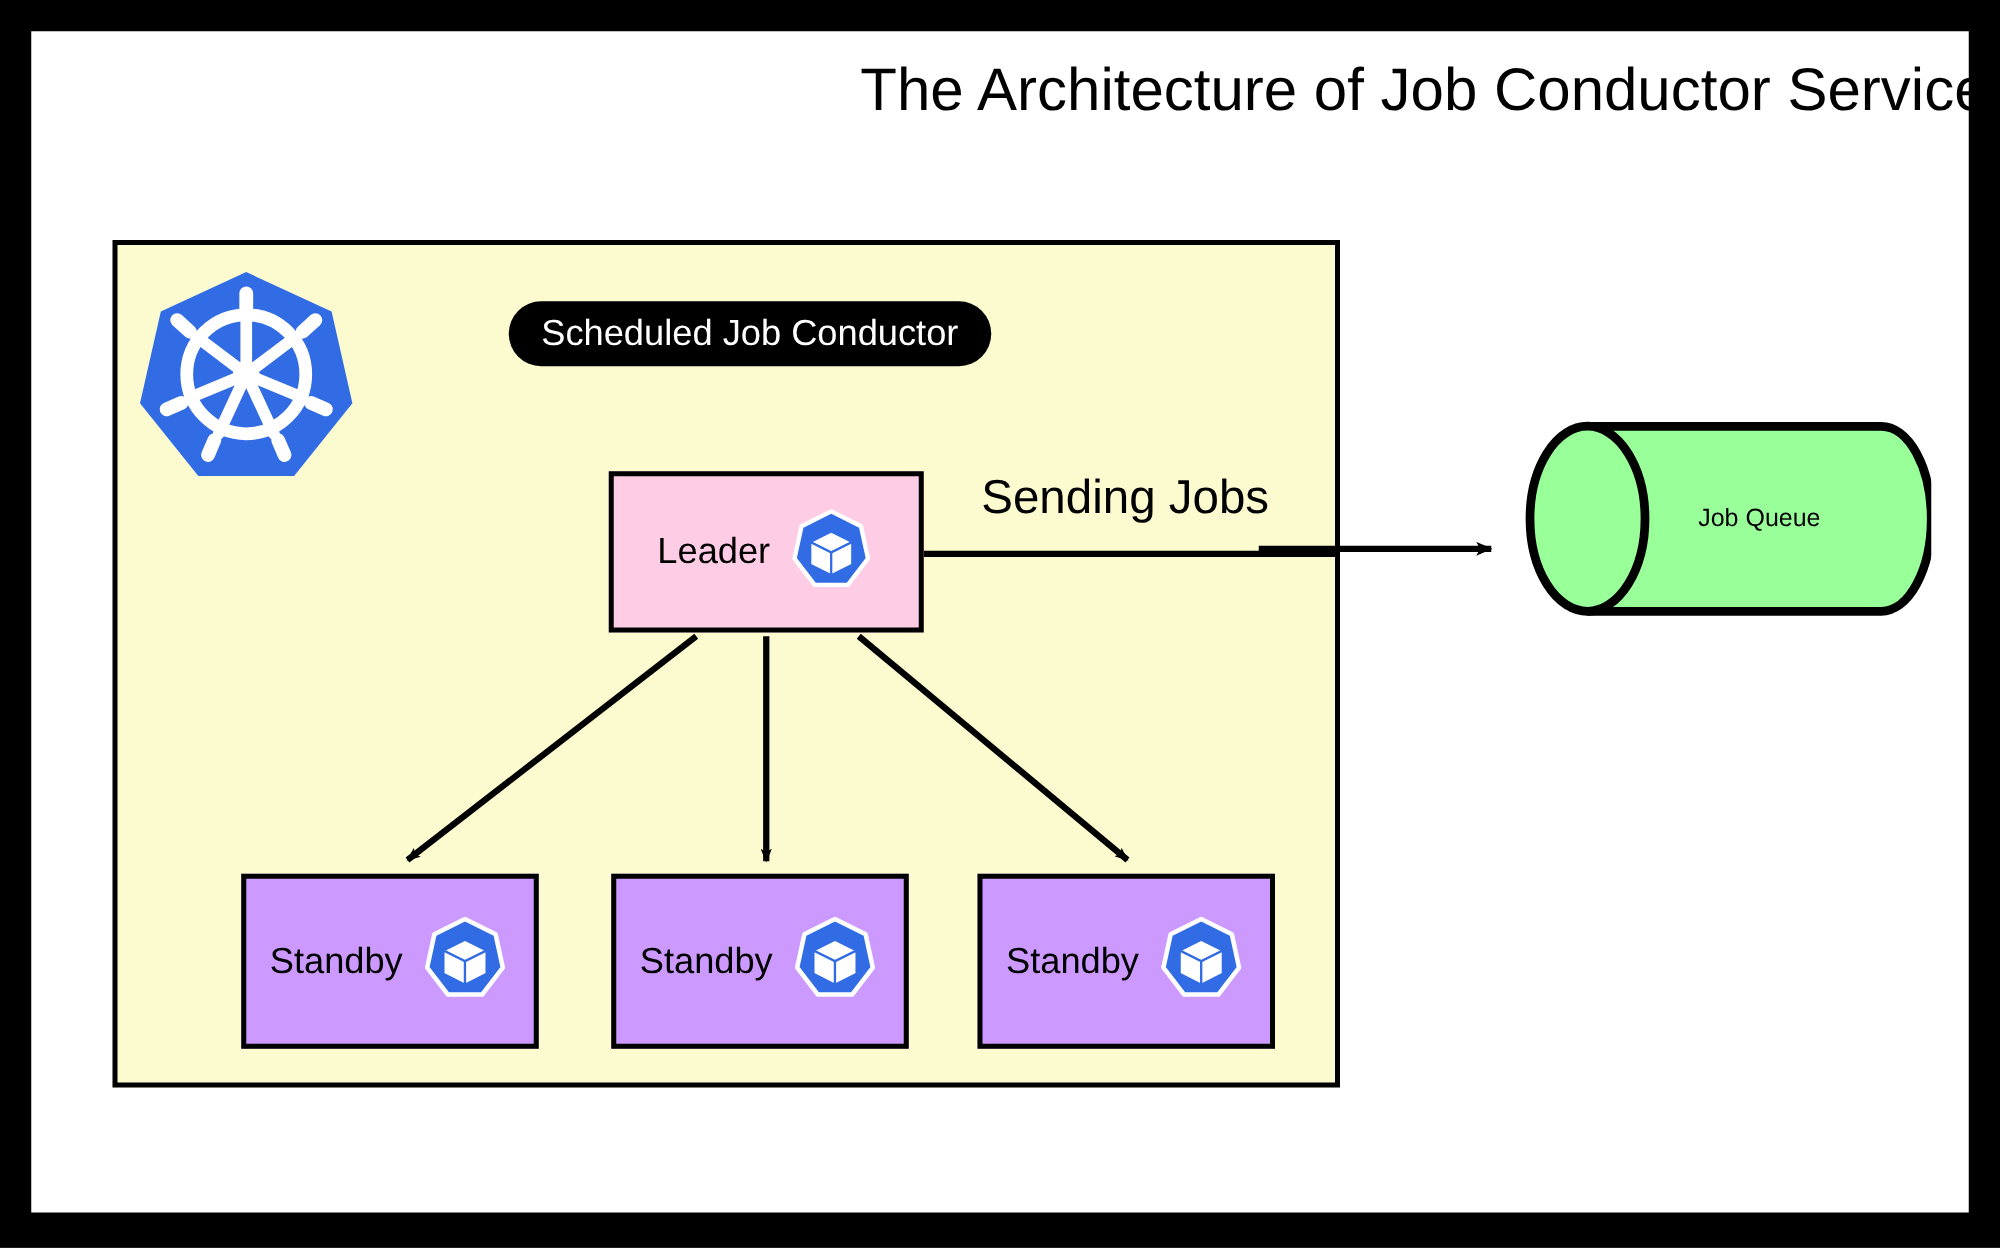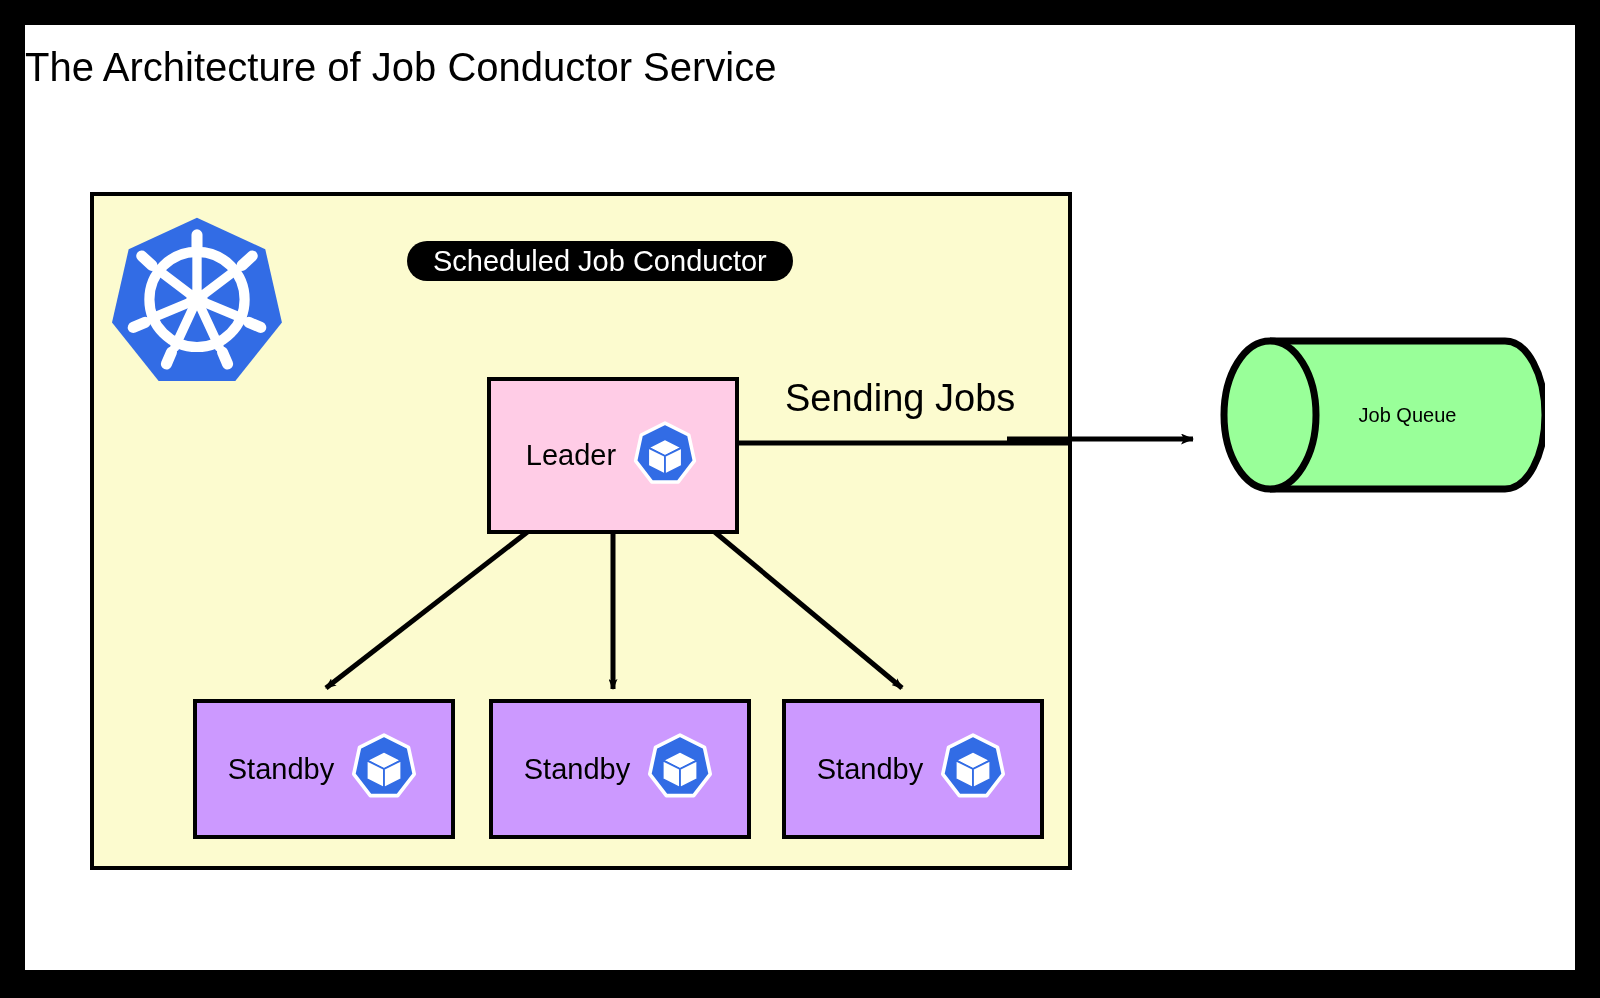--- a/index.html
+++ b/index.html
@@ -26,25 +26,26 @@
     left: 25px; top: 25px;
     width: 1550px; height: 945px;
     background: #ffffff;
   }
 
   
   #diagram-title {
     position: absolute;
     left: 0; top: 20px;
     width: 1550px;
-    text-align: left;
-    font-size: 40px;
+    text-align: right;
+    font-size: 48px;
     color: #000000;
     letter-spacing: 0px;
     white-space: nowrap;
+    padding-left: 15px;
   }
 
   
   #cluster {
     position: absolute;
     left: 65px; top: 167px;
     width: 982px; height: 678px;
     background: #fcfbcf;
     border: 4px solid #000000;
     box-sizing: border-box;
@@ -54,21 +55,21 @@
   #k8s-logo {
     position: absolute;
     left: 17px; top: 15px;
     width: 172px; height: 170px;
   }
 
   
   #cluster-label {
     position: absolute;
     left: 313px; top: 45px;
-    height: 40px;
+    height: 52px;
     padding: 0 26px;
     border-radius: 26px;
     background: #000000;
     color: #ffffff;
     font-size: 29px;
     display: flex;
     align-items: center;
     justify-content: center;
     white-space: nowrap;
   }
@@ -82,26 +83,26 @@
     align-items: center;
     justify-content: center;
     gap: 14px;
     font-size: 29px;
     color: #000000;
   }
   .node .node-label { white-space: nowrap; }
 
   #leader-node {
     left: 393px; top: 181px;
-    width: 252px; height: 157px;
+    width: 252px; height: 129px;
     background: #ffcce6;
   }
   .standby-node {
     top: 503px;
-    width: 262px; height: 140px;
+    width: 238px; height: 140px;
     background: #cc99ff;
   }
   #standby-node-1 { left: 99px; }
   #standby-node-2 { left: 395px; }
   #standby-node-3 { left: 688px; }
 
   .pod-icon { width: 72px; height: 72px; flex: 0 0 auto; }
   #leader-node .pod-icon { width: 70px; height: 70px; }
 
   

